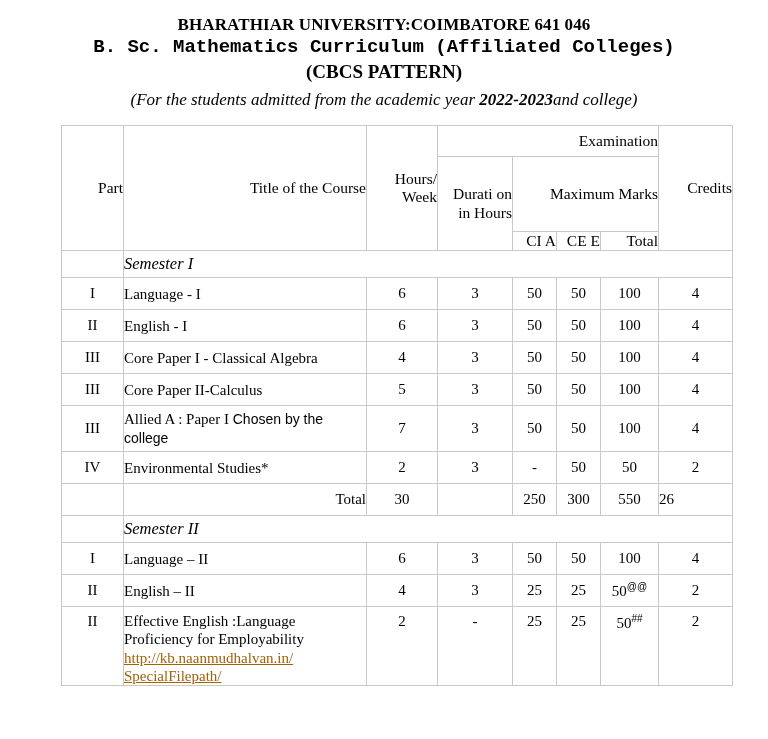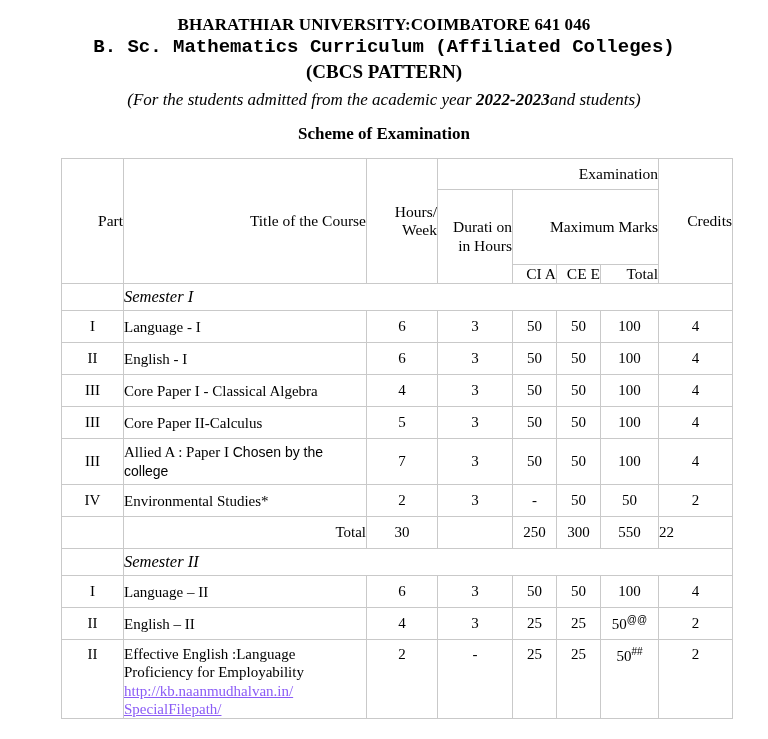--- a/index.html
+++ b/index.html
@@ -127,37 +127,36 @@
   .sans {
     font-family: "Liberation Sans", sans-serif;
     font-size: 14px;
   }
   .sup {
     font-size: 10px;
     vertical-align: super;
     font-family: "Liberation Sans", sans-serif;
   }
   .link {
-    color: #8b5cf6;
+    color: #a16207;
     text-decoration: underline;
     word-break: break-all;
   }
   .row-h { height: 32px; }
   .row-h2 { height: 46px; }
   .allied-title { padding-left: 14px; }
 </style>
 </head>
 <body>
 
 <div class="doc-head">
   <div class="line-univ">BHARATHIAR UNIVERSITY:COIMBATORE 641 046</div>
   <div class="line-prog">B. Sc. Mathematics   Curriculum (Affiliated Colleges)</div>
   <div class="line-pattern">(CBCS PATTERN)</div>
-  <div class="line-admitted"><span>(For the students admitted from the academic year </span><span class="yr">2022-2023</span><span>and students)</span></div>
-  <div class="line-scheme">Scheme of Examination</div>
+  <div class="line-admitted"><span>(For the students admitted from the academic year </span><span class="yr">2022-2023</span><span>and college)</span></div>
 </div>
 
 <div class="table-wrap">
 <table class="scheme">
   <colgroup>
     <col class="c-part">
         <col class="c-title">
         <col class="c-hours">
         <col class="c-dur">
     <col class="c-cia">
@@ -257,21 +256,21 @@
     </tr>
 
     <tr class="row-h">
       <td class="c-center"></td>
       <td class="c-right">Total</td>
       <td class="c-center bold">30</td>
       <td class="c-center bold"></td>
       <td class="c-center bold">250</td>
       <td class="c-center bold">300</td>
       <td class="c-center bold">550</td>
-      <td class="c-leftpad">22</td>
+      <td class="c-leftpad">26</td>
     </tr>
 
     <tr class="semrow">
       <td></td>
       <td colspan="7">Semester II</td>
     </tr>
 
     <tr class="row-h">
       <td class="c-center">I</td>
       <td class="c-left">Language – II</td>

